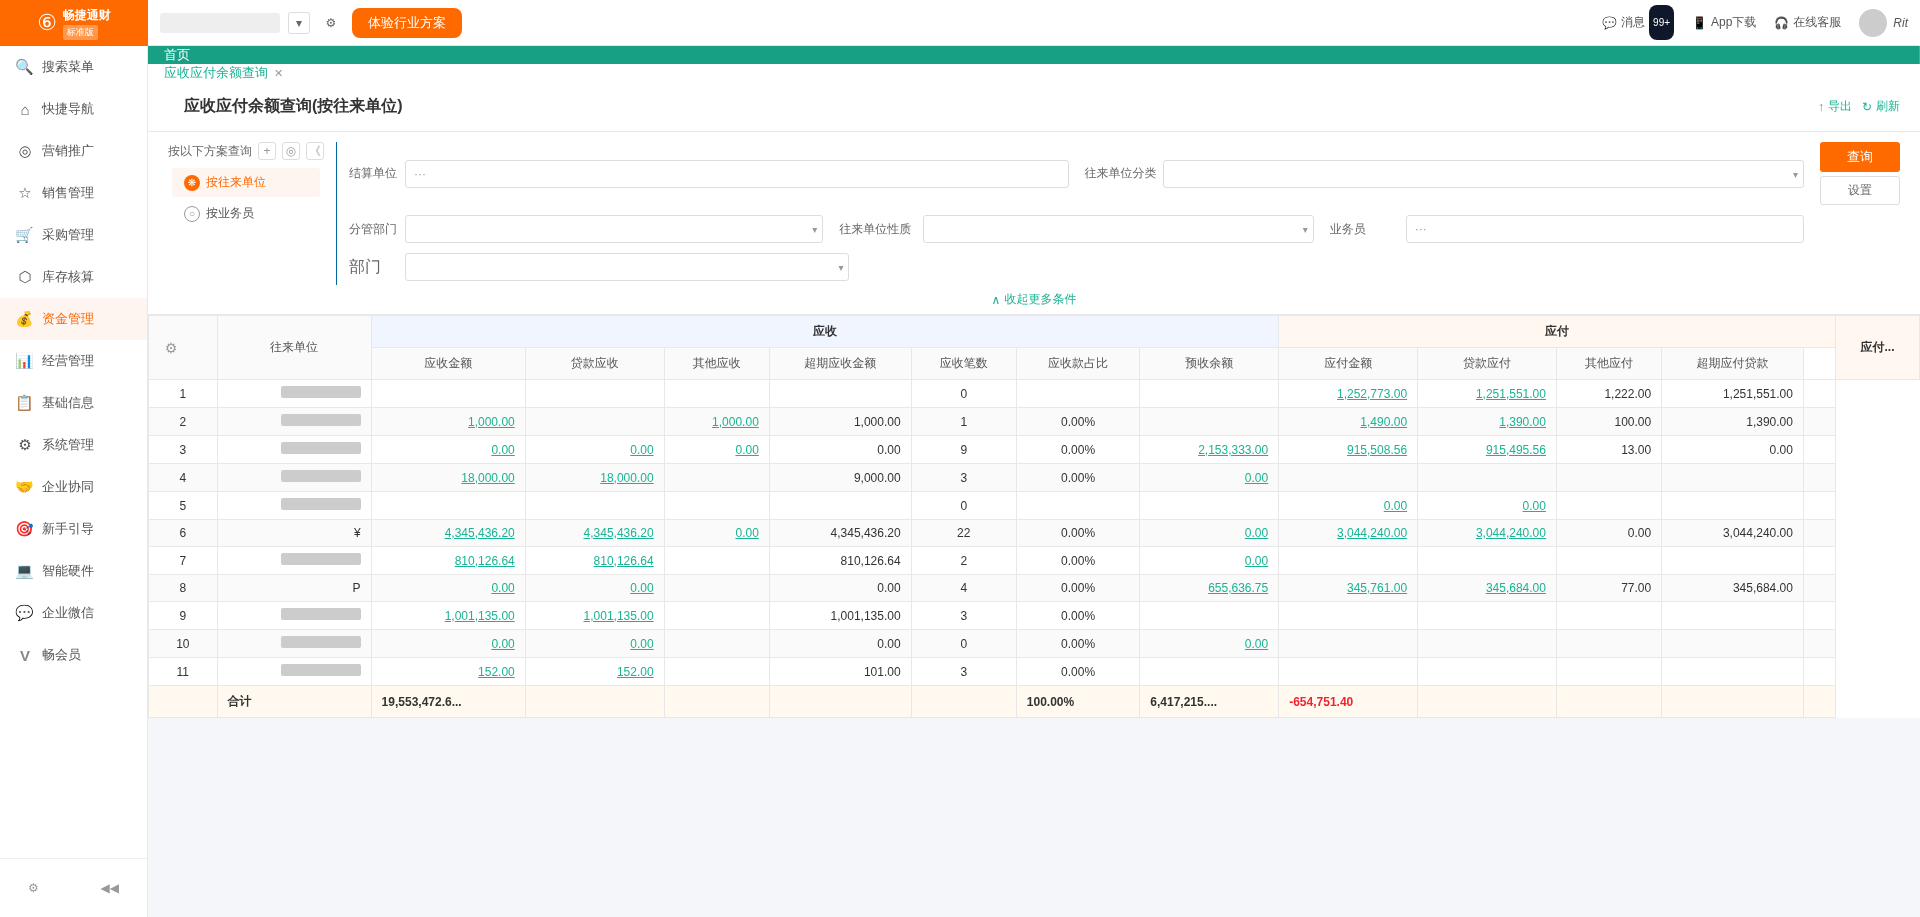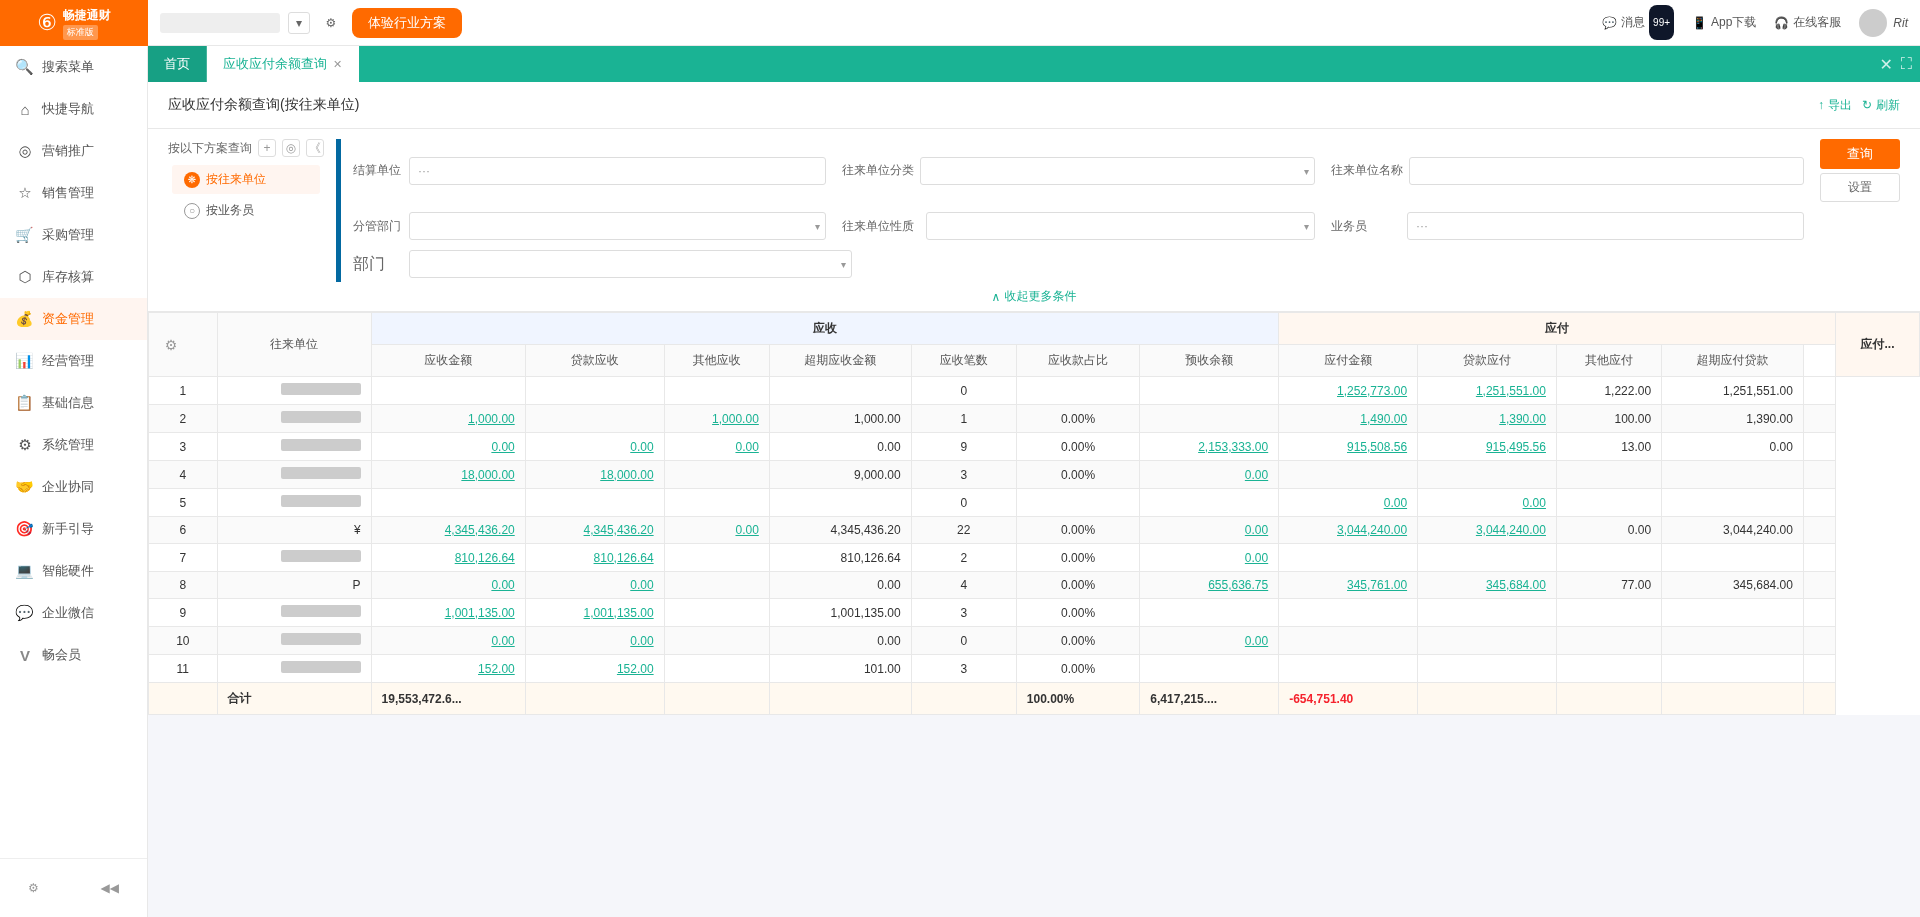--- a/index.html
+++ b/index.html
@@ -22,34 +22,34 @@
     .sidebar-item { display: flex; align-items: center; gap: 8px; padding: 12px 16px; cursor: pointer; color: #555; font-size: 13px; }
     .sidebar-item.active { background: #fff5f0; color: #ff6a00; }
     .sidebar-item .icon { width: 18px; height: 18px; display: flex; align-items: center; justify-content: center; font-size: 15px; }
     .sidebar-bottom { margin-top: auto; border-top: 1px solid #eee; }
     .sidebar-bottom-item { display: flex; align-items: center; justify-content: center; gap: 6px; padding: 12px; cursor: pointer; color: #999; font-size: 12px; }
 
     
     .main { flex: 1; display: flex; flex-direction: column; overflow: hidden; }
 
     
-    .tab-bar { height: 36px; background: #1ab394; display: flex; align-items: stretch; }
+    .tab-bar { height: 36px; background: #1ab394; display: flex; align-items: stretch; flex-direction: column; }
     .tab { display: flex; align-items: center; padding: 0 16px; color: rgba(255,255,255,0.8); font-size: 13px; cursor: pointer; gap: 6px; border-right: 1px solid rgba(255,255,255,0.2); }
     .tab.home { background: rgba(0,0,0,0.1); color: #fff; }
     .tab.active { background: #fff; color: #1ab394; }
     .tab-close { color: #999; font-size: 11px; cursor: pointer; }
     .tab-bar-actions { margin-left: auto; display: flex; align-items: center; padding: 0 8px; gap: 8px; }
     .tab-action-btn { color: rgba(255,255,255,0.8); cursor: pointer; font-size: 16px; }
 
     
     .page-content { flex: 1; overflow-y: auto; background: #f5f6fa; }
 
     
     .page-header { background: #fff; padding: 14px 20px 0; border-bottom: 1px solid #e8e8e8; display: flex; align-items: center; justify-content: space-between; }
-    .page-title { font-size: 14px; font-weight: normal; color: #333; padding-bottom: 14px; }
+    .page-title { font-size: 16px; font-weight: bold; color: #333; padding-bottom: 14px; margin-left: 16px; }
     .page-actions { display: flex; gap: 10px; align-items: center; padding-bottom: 14px; }
     .action-btn { display: flex; align-items: center; gap: 4px; color: #1ab394; font-size: 12px; cursor: pointer; }
     .collapse-bar { display: flex; align-items: center; justify-content: center; gap: 4px; padding: 6px 0 2px; color: #1ab394; cursor: pointer; font-size: 12px; }
     .scheme-item { display: flex; align-items: center; gap: 6px; padding: 6px 12px; cursor: pointer; font-size: 12px; color: #555; border-radius: 3px; margin: 2px 4px; }
     .scheme-item.active { background: #fff5f0; color: #ff6a00; }
     .scheme-item .scheme-icon { width: 16px; height: 16px; border-radius: 50%; display: flex; align-items: center; justify-content: center; font-size: 10px; }
     .scheme-item.active .scheme-icon { background: #ff6a00; color: #fff; }
     .scheme-item:not(.active) .scheme-icon { border: 1px solid #999; color: #999; }
 
     
@@ -220,21 +220,21 @@
           <div class="action-btn">
             <span>↻</span>
             <span>刷新</span>
           </div>
         </div>
       </div>
 
       <div style="background:#fff; padding:10px 20px 4px; border-bottom:1px solid #e8e8e8;">
         <div style="display:flex;gap:0;">
 
-          <div style="min-width:140px;border-right:5px solid #0369a1;padding-right:12px;margin-right:12px;">
+          <div style="min-width:140px;border-right:1px solid #0369a1;padding-right:12px;margin-right:12px;">
             <div style="display:flex;align-items:center;gap:6px;margin-bottom:8px;">
               <span style="color:#666;font-size:12px;">按以下方案查询</span>
               <span style="width:18px;height:18px;border:1px solid #ddd;border-radius:3px;display:inline-flex;align-items:center;justify-content:center;cursor:pointer;font-size:12px;color:#999;">+</span>
               <span style="width:18px;height:18px;border:1px solid #ddd;border-radius:3px;display:inline-flex;align-items:center;justify-content:center;cursor:pointer;font-size:12px;color:#999;">◎</span>
               <span style="width:18px;height:18px;border:1px solid #ddd;border-radius:3px;display:inline-flex;align-items:center;justify-content:center;cursor:pointer;font-size:12px;color:#999;">《</span>
             </div>
             <div class="scheme-item active">
               <span class="scheme-icon" style="background:#ff6a00;color:#fff;border-radius:50%;width:16px;height:16px;display:inline-flex;align-items:center;justify-content:center;font-size:10px;">❋</span>
               <span style="color:#ff6a00;font-size:12px;">按往来单位</span>
             </div>
@@ -250,24 +250,20 @@
               <div style="display:flex;align-items:center;gap:6px;flex:1;">
                 <span style="color:#666;min-width:50px;font-size:12px;">结算单位</span>
                 <div style="flex:1;height:28px;border:1px solid #ddd;border-radius:3px;display:flex;align-items:center;padding:0 8px;cursor:pointer;color:#999;font-size:12px;">···</div>
               </div>
               <div style="display:flex;align-items:center;gap:6px;flex:1;">
                 <span style="color:#666;min-width:70px;font-size:12px;">往来单位分类</span>
                 <div style="flex:1;position:relative;">
                   <div style="height:28px;border:1px solid #ddd;border-radius:3px;display:flex;align-items:center;padding:0 24px 0 8px;cursor:pointer;font-size:12px;color:#333;"></div>
                   <span style="position:absolute;right:6px;top:50%;transform:translateY(-50%);color:#999;font-size:10px;">▾</span>
                 </div>
-              </div>
-              <div style="display:flex;align-items:center;gap:6px;flex:1;">
-                <span style="color:#666;min-width:70px;font-size:12px;">往来单位名称</span>
-                <input style="flex: 1 1 0%; height: 28px; border: 1px solid rgb(221, 221, 221); border-radius: 3px; padding: 0px 8px; font-size: 12px;">
               </div>
               <div style="display:flex;flex-direction:column;gap:4px;min-width:80px;">
                 <button class="query-btn">查询</button>
                 <button class="setting-btn">设置</button>
               </div>
             </div>
 
             <div style="display:flex;align-items:center;gap:16px;margin-bottom:10px;">
               <div style="display:flex;align-items:center;gap:6px;flex:1;">
                 <span style="color:#666;min-width:50px;font-size:12px;">分管部门</span>

